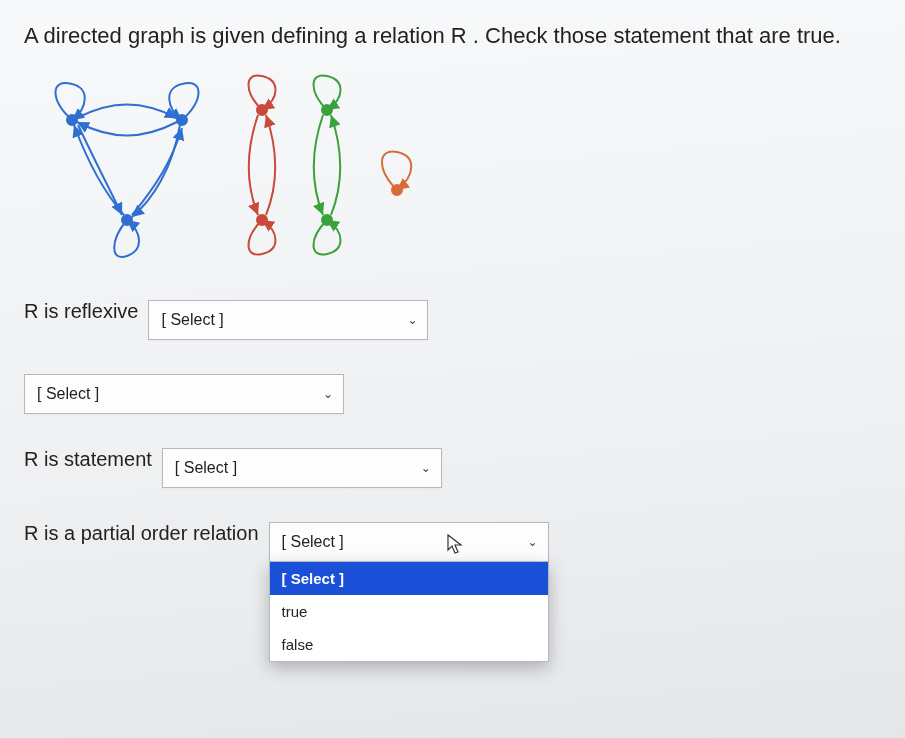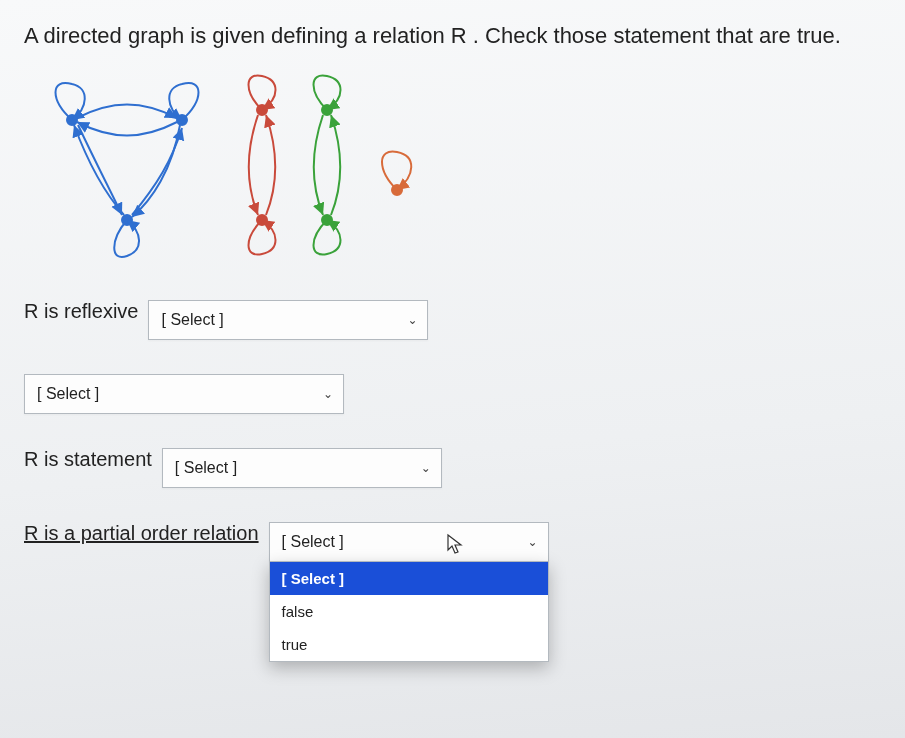--- a/index.html
+++ b/index.html
@@ -164,29 +164,29 @@
 </div>
 
 <div class="row">
   <span class="row-label">R is statement</span>
   <div class="select-box">
     <span>[ Select ]</span>
     <span class="chev">⌄</span>
   </div>
 </div>
 
-<div class="row" style="margin-bottom:10px;text-decoration:underline;">
+<div class="row" style="margin-bottom:10px;">
   <span class="row-label">R is a partial order relation</span>
   <div class="dropdown-wrap">
     <div class="select-box">
       <span>[ Select ]</span>
       <span class="chev">⌄</span>
       <svg class="cursor-ptr" width="18" height="22" viewBox="0 0 18 22">
         <path d="M2,2 L2,17 L6,13 L9,20 L12,19 L9,12 L15,12 Z" fill="#fff" stroke="#333" stroke-width="1.2"></path>
       </svg>
     </div>
     <div class="dropdown-panel">
       <div class="dd-item hi">[ Select ]</div>
+      <div class="dd-item">true</div>
       <div class="dd-item">false</div>
-      <div class="dd-item">true</div>
     </div>
   </div>
 </div>
 
 </body></html>

